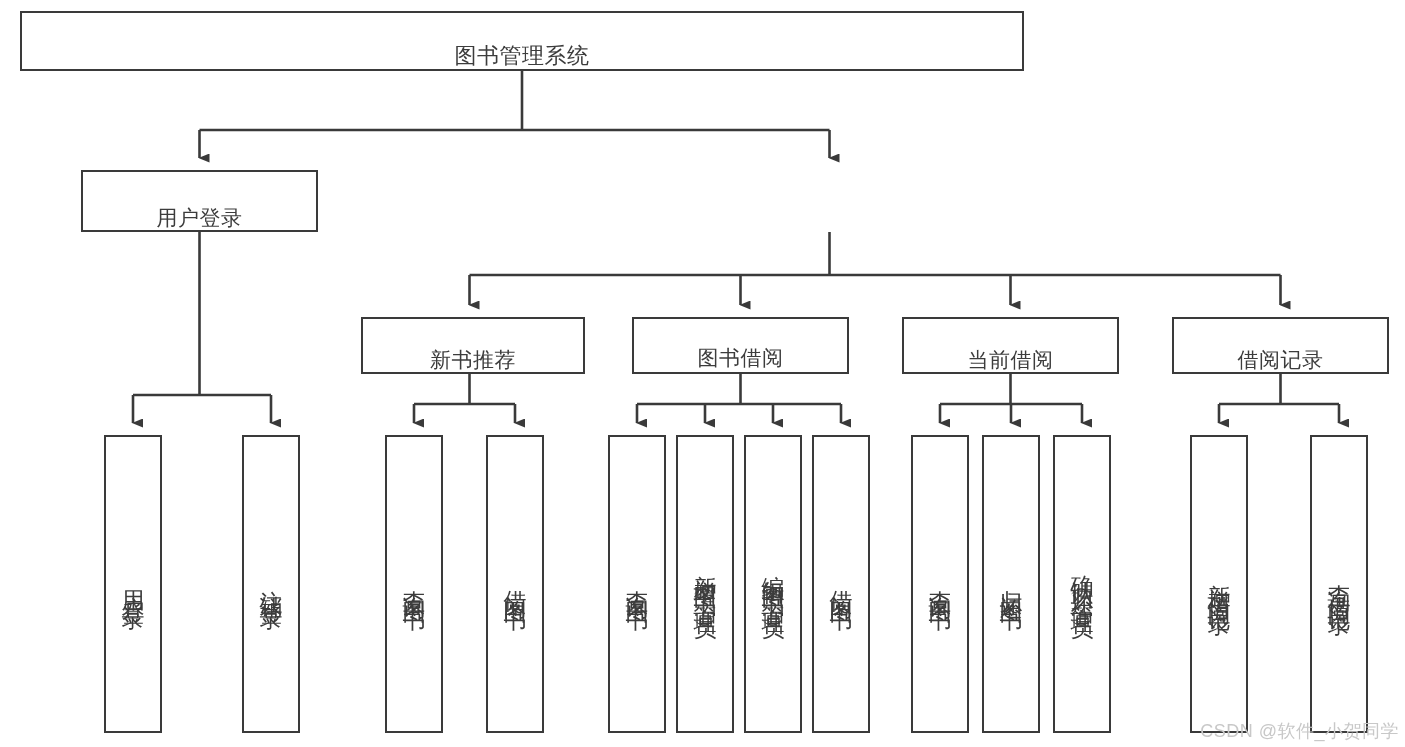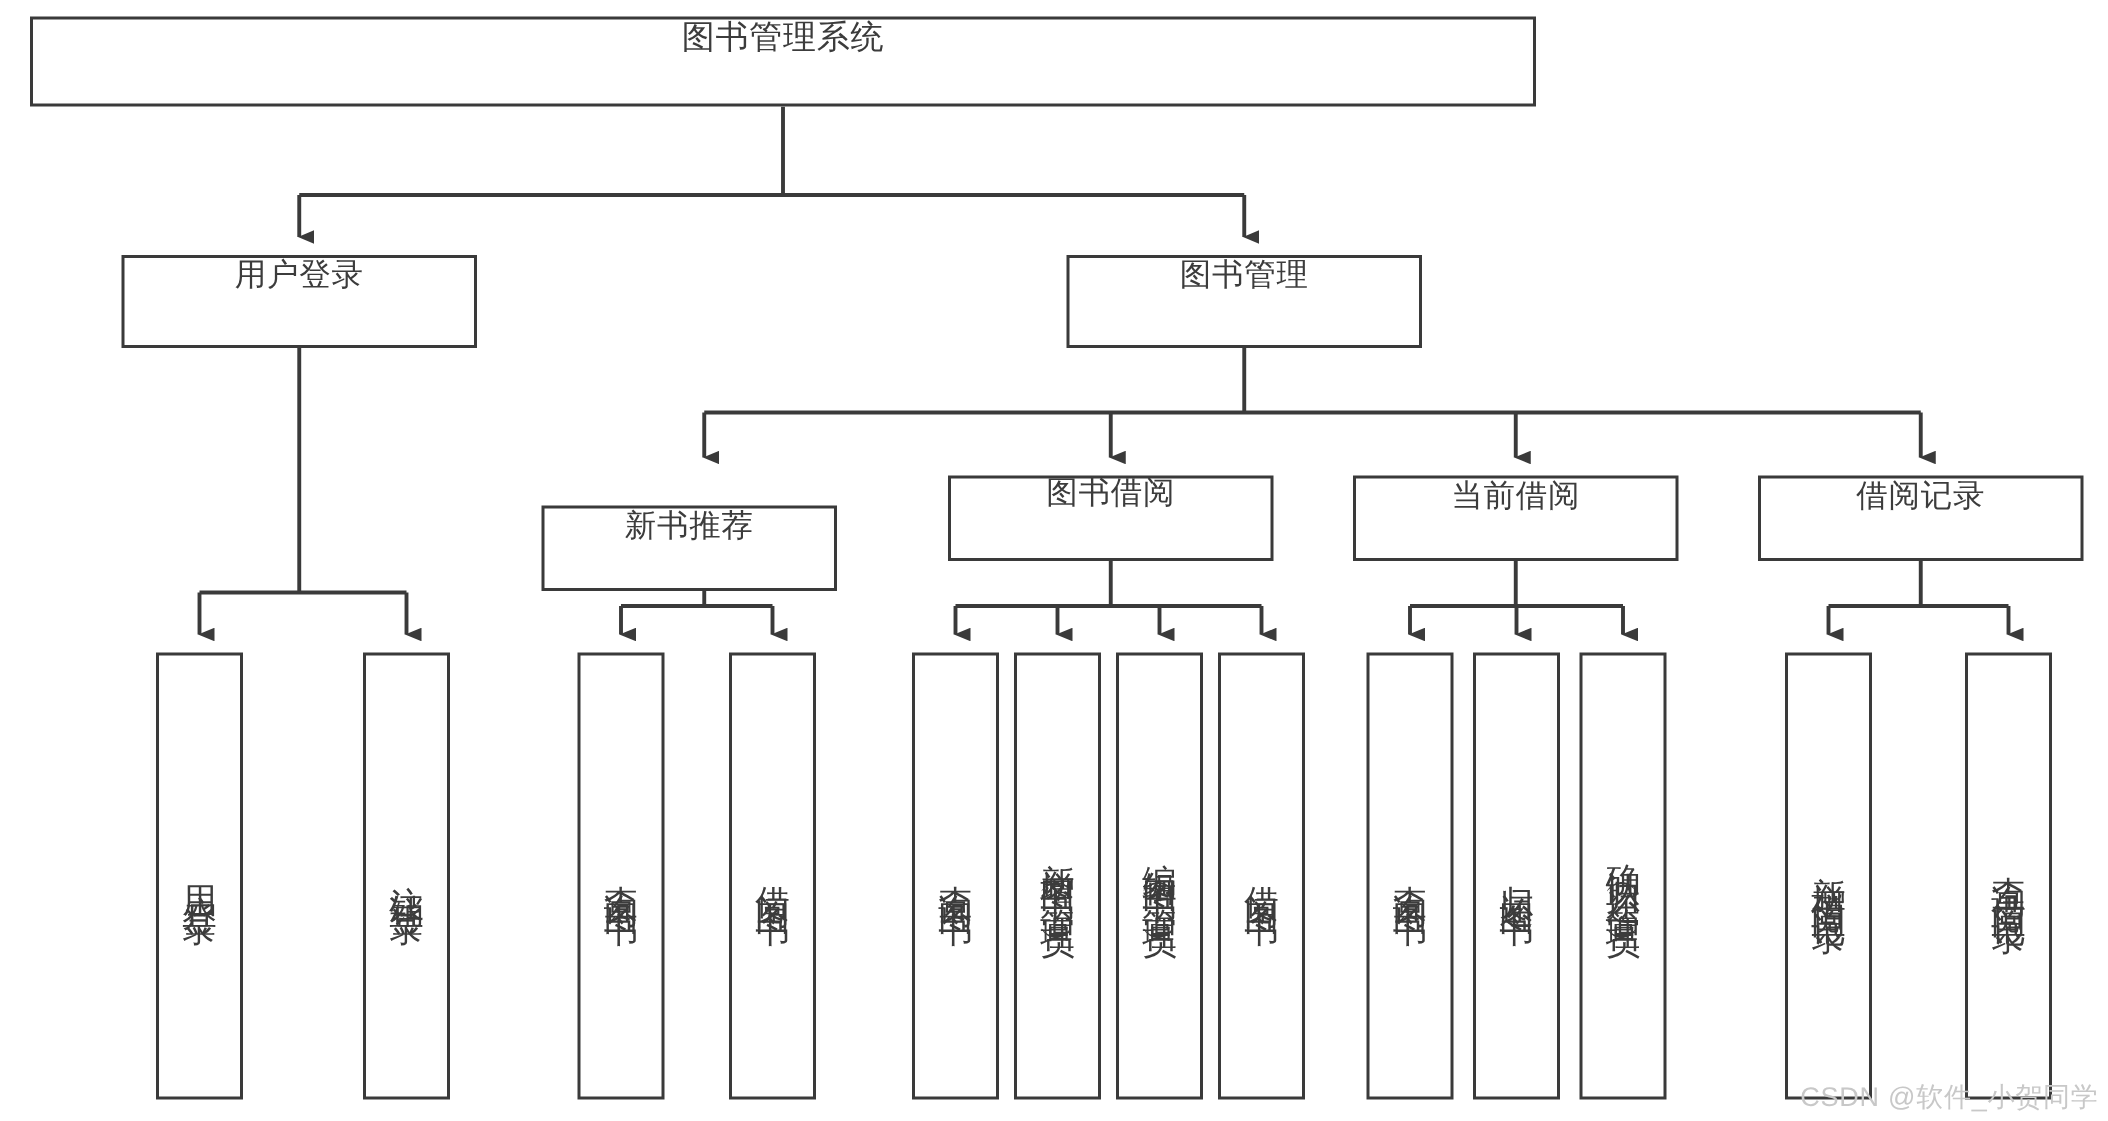--- a/index.html
+++ b/index.html
@@ -24,21 +24,21 @@
     width: 1405px;
     height: 747px;
     pointer-events: none;
   }
   .node {
     position: absolute;
     box-sizing: border-box;
     border: 2px solid #3a3a3a;
     background: #ffffff;
     display: flex;
-    align-items: flex-start;
+    align-items: flex-end;
     justify-content: center;
     color: #3c3c3c;
   }
   .node-label {
     display: block;
     text-align: center;
     line-height: 1.12;
     color: #3c3c3c;
     white-space: nowrap;
   }
@@ -129,25 +129,22 @@
     </g>
   </svg>
 
   <div class="node horizontal root" style="left:20px; top:11px; width:1004px; height:60px;">
     <span class="node-label">图书管理系统</span>
   </div>
 
   <div class="node horizontal" style="left:81px; top:170px; width:237px; height:62px;">
     <span class="node-label">用户登录</span>
   </div>
-  <div class="node horizontal" style="left:711px; top:170px; width:237px; height:62px;">
-    <span class="node-label">图书管理</span>
-  </div>
-
-  <div class="node horizontal" style="left:361px; top:317px; width:197px; height:57px;margin-top:20px;">
+
+  <div class="node horizontal" style="left:361px; top:317px; width:224px; height:57px;">
     <span class="node-label">新书推荐</span>
   </div>
   <div class="node horizontal" style="left:632px; top:317px; width:217px; height:57px;font-family:Liberation Mono, monospace;">
     <span class="node-label">图书借阅</span>
   </div>
   <div class="node horizontal" style="left:1172px; top:317px; width:217px; height:57px;">
     <span class="node-label">借阅记录</span>
   </div>
   <div class="node horizontal" style="left:902px; top:317px; width:217px; height:57px;">
     <span class="node-label">当前借阅</span>

